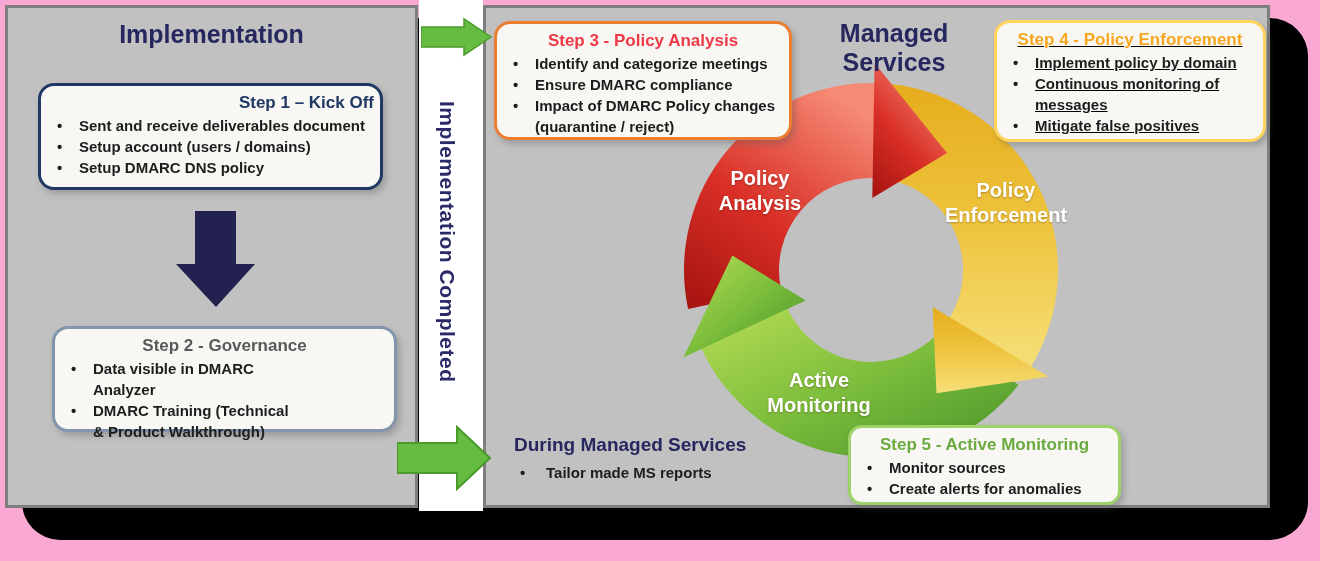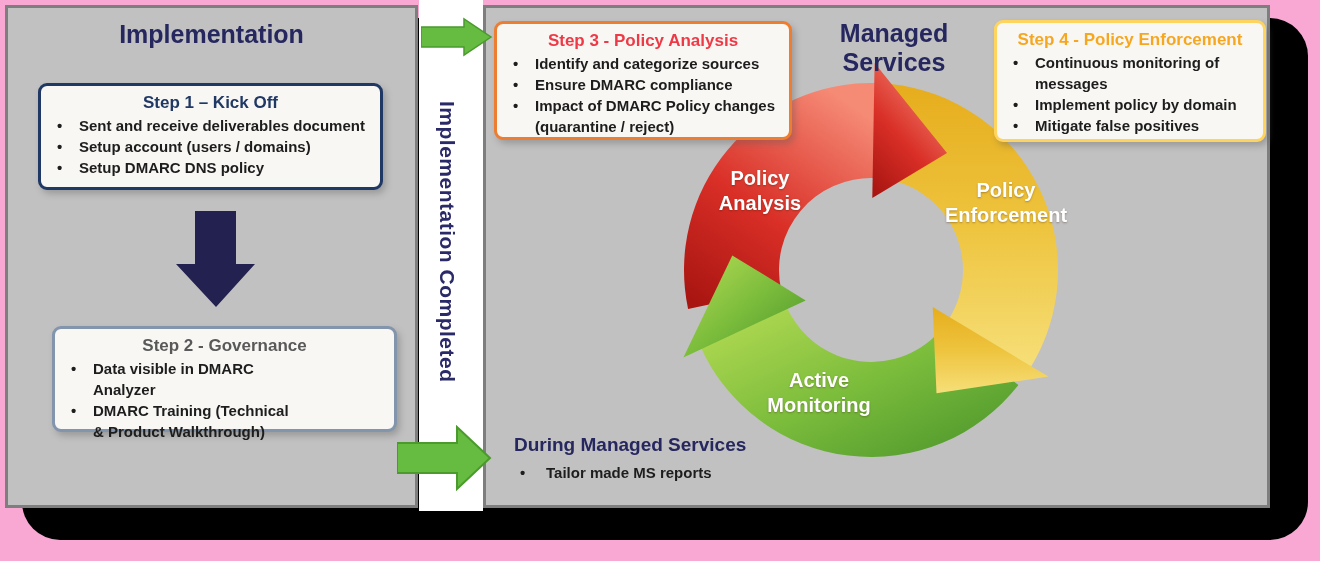--- a/index.html
+++ b/index.html
@@ -14,40 +14,40 @@
 
   .panel{position:absolute;top:5px;height:503px;background:#c1c1c1;
          border:3px solid #7e7e7e;box-sizing:border-box;}
   .panel.left{left:5px;width:413px;}
   .panel.right{left:483px;width:787px;}
 
   .panel-title{position:absolute;font-size:25px;font-weight:bold;color:var(--navy);margin:0;}
   .left .panel-title{left:0;top:12px;width:100%;text-align:center;}
   .right .panel-title{left:302px;top:11px;width:212px;text-align:center;}
 
-  .stepbox{position:absolute;background:#f8f7f4;border-radius:9px;box-sizing:border-box;
+  .stepbox{position:absolute;background:#f8f7f4;border-radius:16px;box-sizing:border-box;
            box-shadow:3px 4px 6px rgba(90,90,90,.35);}
   .box-title{font-weight:bold;font-size:17px;text-align:center;margin:7px 6px 2px;}
   .bullet{position:relative;font-size:15px;font-weight:bold;color:#1d1d1d;
           line-height:21px;padding-left:38px;}
   .bullet::before{content:"\2022";position:absolute;left:16px;}
 
   
   .step1{left:30px;top:75px;width:345px;height:107px;border:3px solid #203864;}
-  .step1 .box-title{color:#203864;}
+  .step1 .box-title{color:#203864;text-align:right;}
   .step2{left:44px;top:318px;width:345px;height:106px;border:3px solid #8295ad;}
   .step2 .box-title{color:#595959;}
   .step2 .bullet{padding-right:99px;}
 
   .down-arrow{position:absolute;left:168px;top:203px;}
 
   
   .step3{left:8px;top:13px;width:298px;height:119px;border:3px solid var(--step3-border);}
   .step3 .box-title{color:var(--step3-title);}
-  .step4{left:508px;top:12px;width:272px;height:122px;border:3px solid var(--step4-border);}
+  .step4{left:508px;top:12px;width:272px;height:122px;border:3px solid var(--step4-border);text-decoration:underline;}
   .step4 .box-title{color:var(--step4-title);}
   .step5{left:362px;top:417px;width:273px;height:80px;border:3px solid var(--step5-border);border-radius:14px;}
   .step5 .box-title{color:var(--step5-title);}
 
   #cycle-svg{position:absolute;left:0;top:0;}
 
   .cycle-label{position:absolute;color:#fff;font-weight:bold;font-size:20px;line-height:25px;
                text-align:center;text-shadow:0 1px 2px rgba(60,30,10,.35);}
   .lbl-pa{left:212px;top:158px;width:124px;}
   .lbl-pe{left:434px;top:170px;width:172px;}
@@ -126,32 +126,37 @@
     </svg>
 
     <h1 class="panel-title">Managed Services</h1>
 
     <div class="cycle-label lbl-pa">Policy Analysis</div>
     <div class="cycle-label lbl-pe">Policy Enforcement</div>
     <div class="cycle-label lbl-am">Active Monitoring</div>
 
     <div class="stepbox step3">
       <div class="box-title">Step 3 - Policy Analysis</div>
-      <div class="bullet"><span>Identify and categorize sources</span></div>
+      <div class="bullet"><span>Identify and categorize meetings</span></div>
       <div class="bullet"><span>Ensure DMARC compliance</span></div>
       <div class="bullet"><span>Impact of DMARC Policy changes (quarantine / reject)</span></div>
     </div>
 
     <div class="stepbox step4">
       <div class="box-title">Step 4 - Policy Enforcement</div>
+      <div class="bullet"><span>Implement policy by domain</span></div>
       <div class="bullet"><span>Continuous monitoring of messages</span></div>
-      <div class="bullet"><span>Implement policy by domain</span></div>
       <div class="bullet"><span>Mitigate false positives</span></div>
     </div>
 
+    <div class="stepbox step5">
+      <div class="box-title">Step 5 - Active Monitoring</div>
+      <div class="bullet"><span>Monitor sources</span></div>
+      <div class="bullet"><span>Create alerts for anomalies</span></div>
+    </div>
 
     <div class="during">
       <div class="during-title">During Managed Services</div>
       <div class="bullet"><span>Tailor made MS reports</span></div>
     </div>
   </section>
 
   <svg class="green-arrow ga-top" width="72" height="41">
     <polygon points="0,10 43,10 43,2 70,20 43,38 43,30 0,30" fill="#66bb41" stroke="#4a9a2c" stroke-width="1.5"></polygon>
   </svg>

